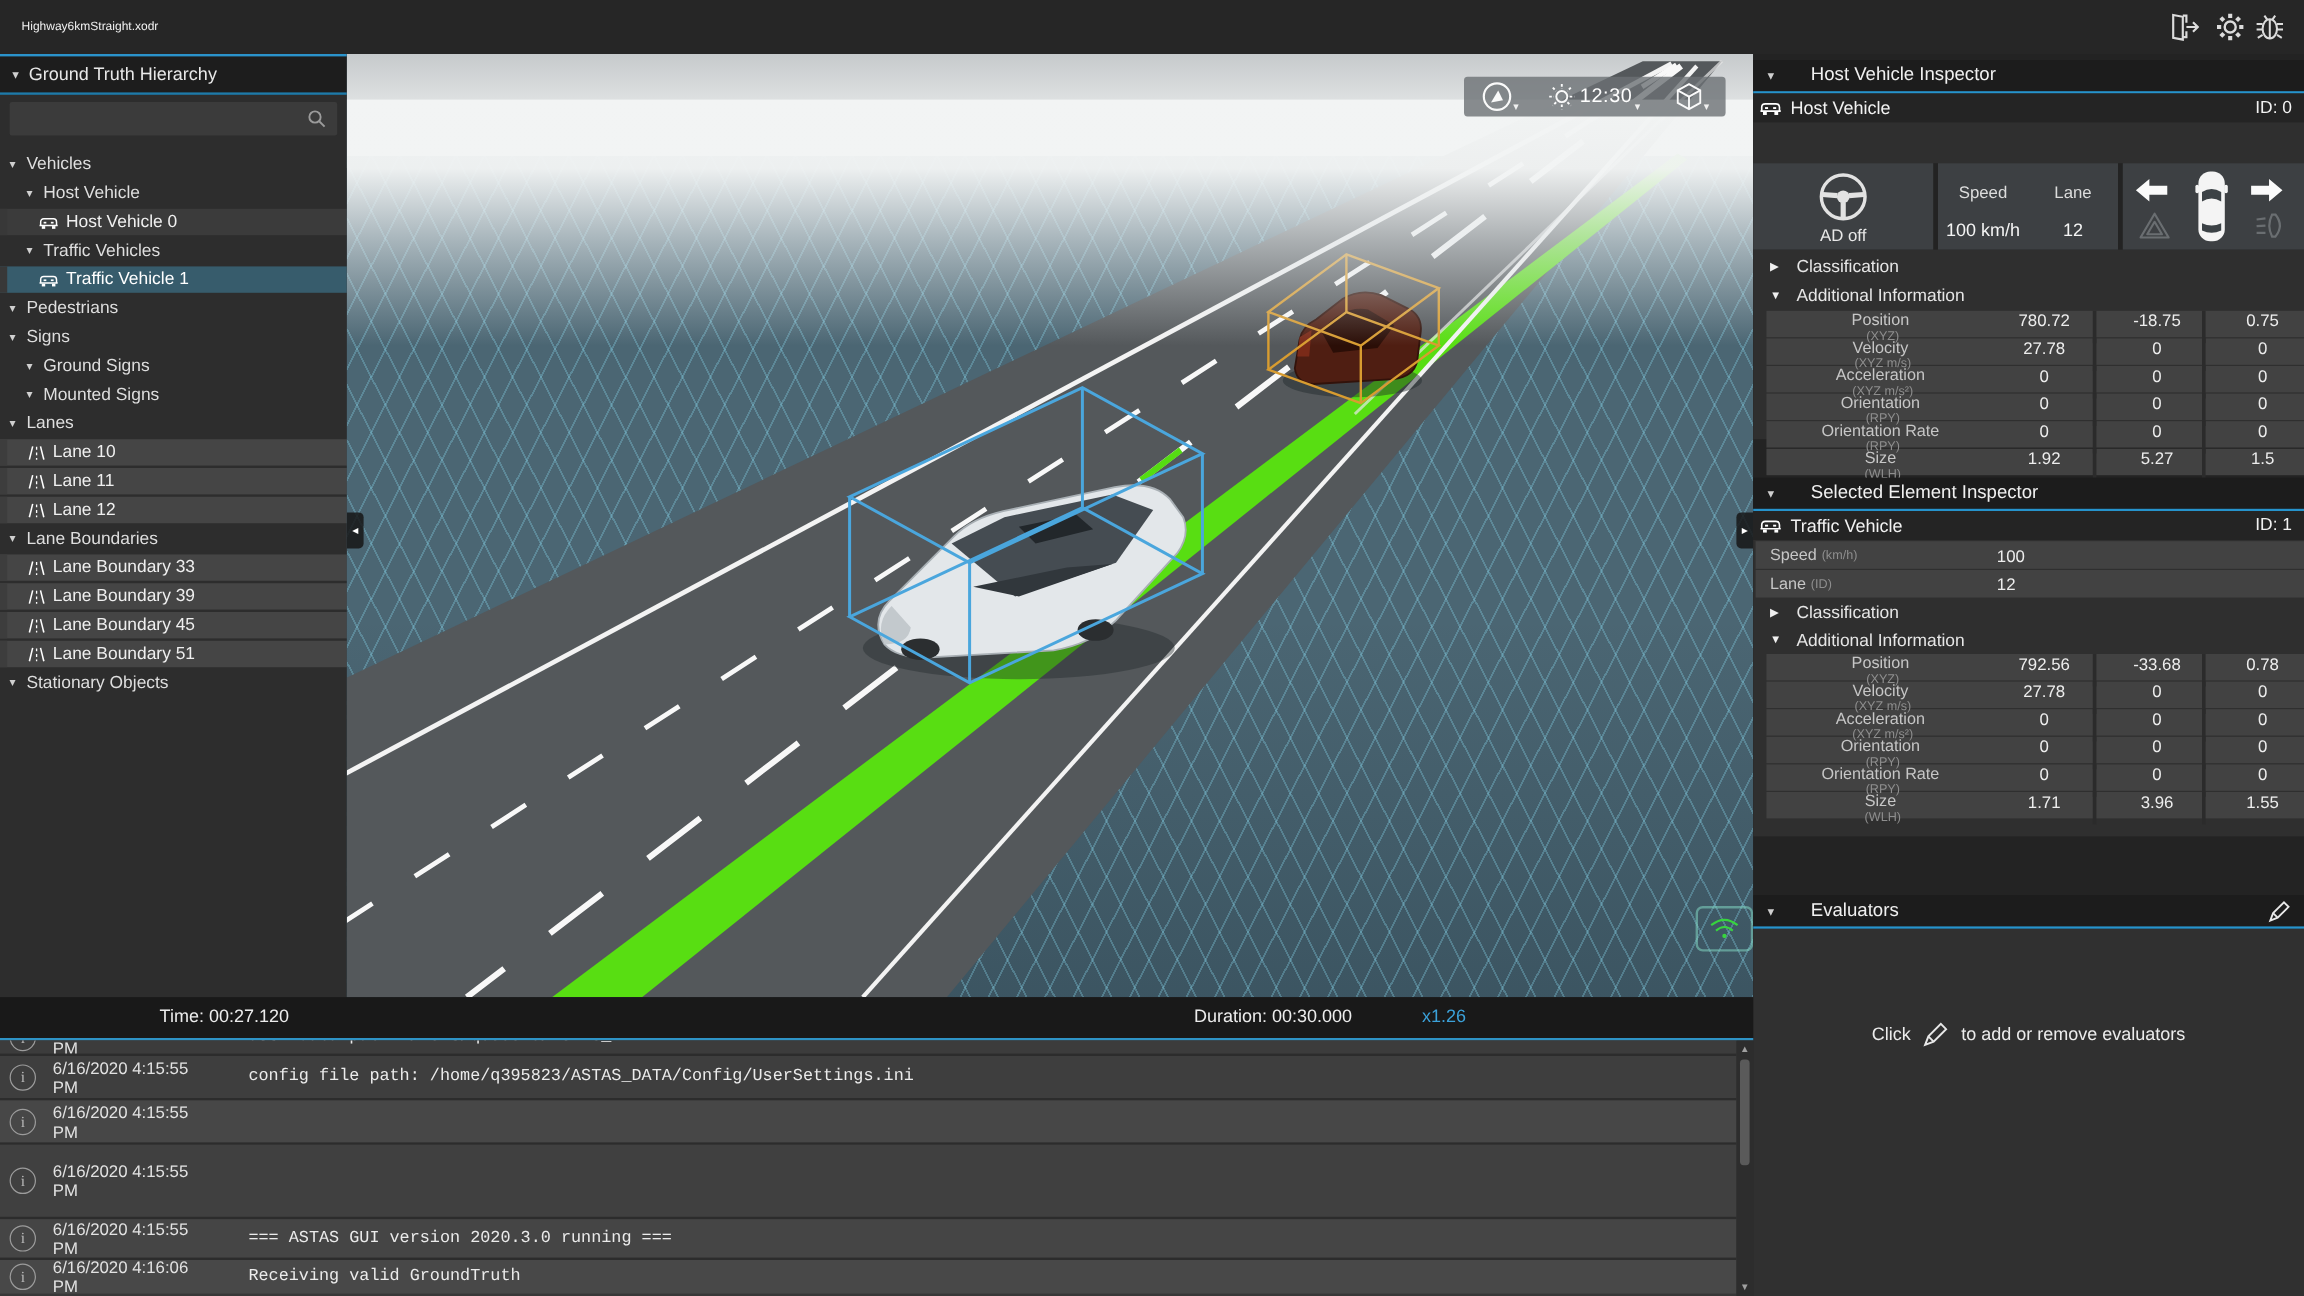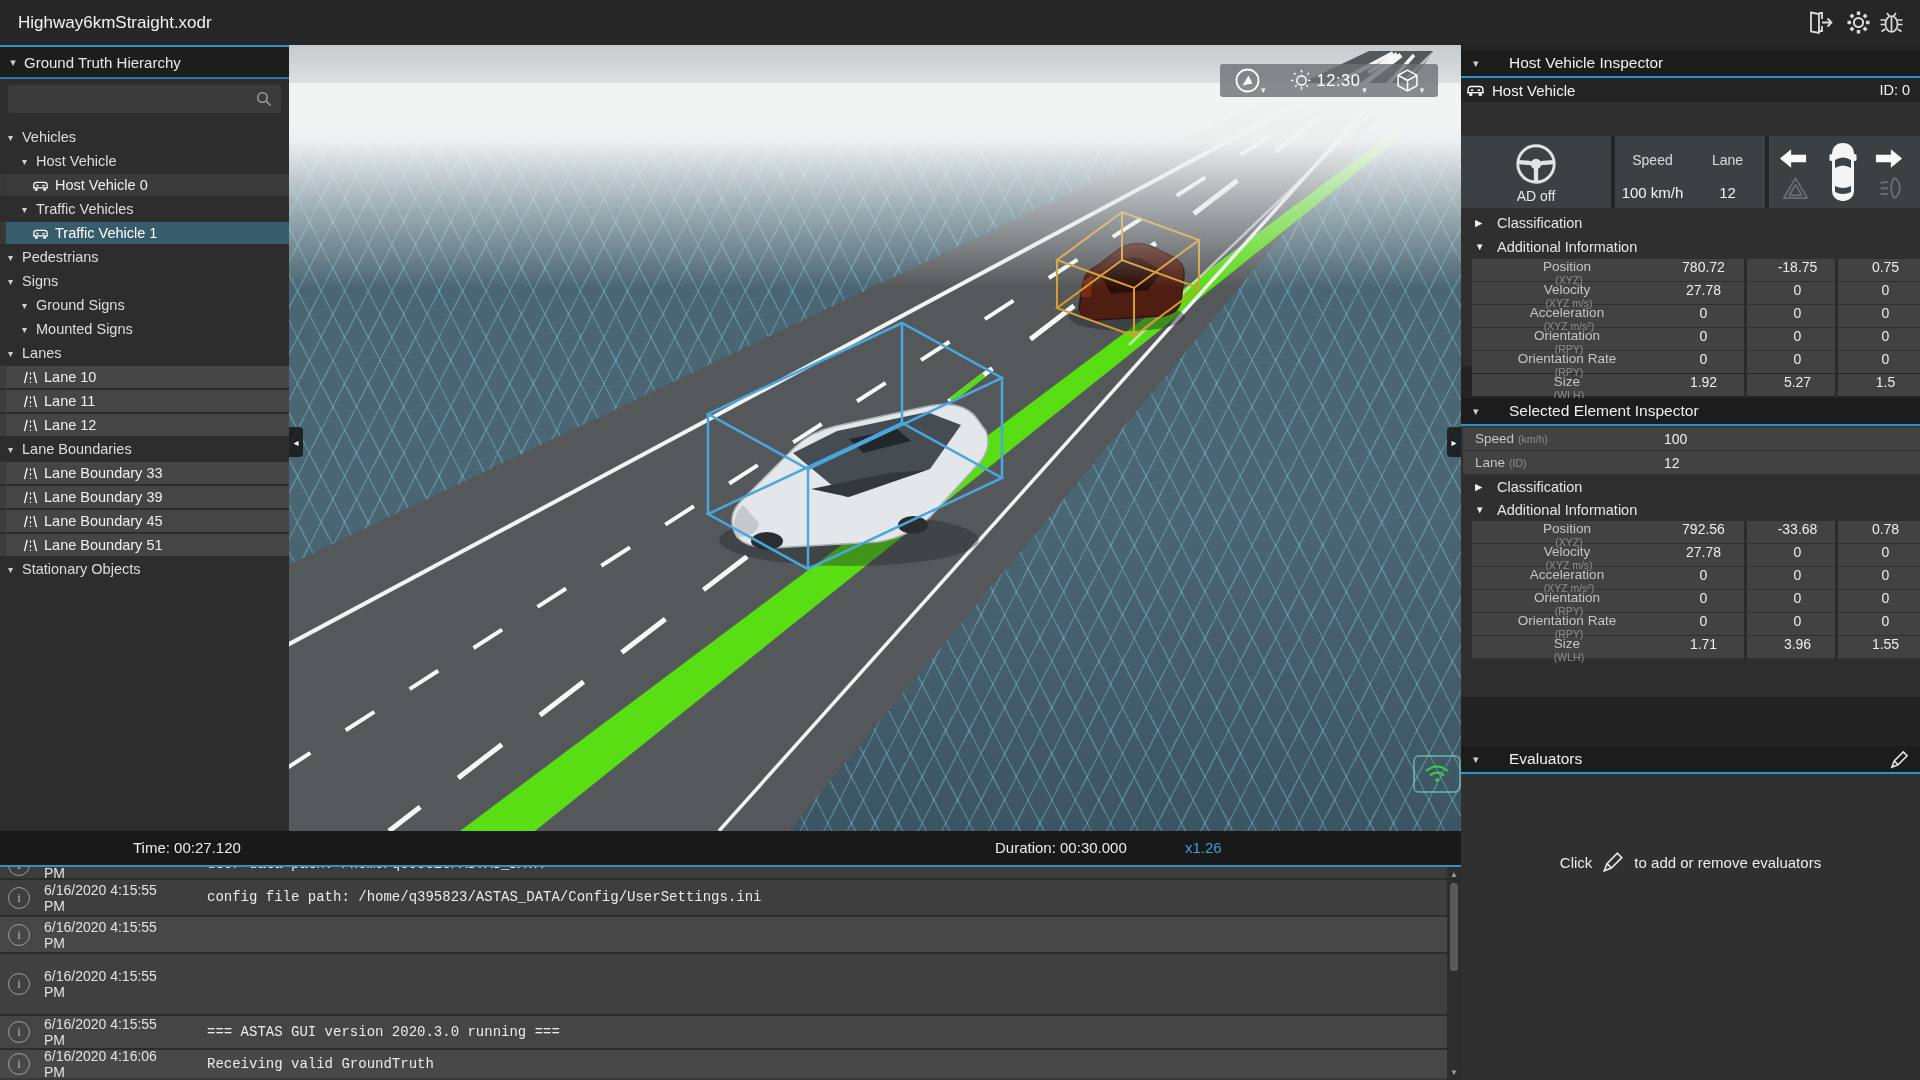--- a/index.html
+++ b/index.html
@@ -1,20 +1,20 @@
 <!DOCTYPE html>
 <html><head>
 <meta charset="utf-8">
 <style>
   html,body{margin:0;padding:0;width:1920px;height:1080px;overflow:hidden;background:#232323;
     font-family:"Liberation Sans","DejaVu Sans",sans-serif;-webkit-font-smoothing:antialiased;}
   .abs{position:absolute;}
   
   #topbar{left:0;top:0;width:1920px;height:45px;background:#262626;}
-  #topbar .title{left:18px;top:0;line-height:45px;font-size:17px;color:#f2f2f2;}
+  #topbar .title{left:18px;top:0;line-height:45px;font-size:10px;color:#f2f2f2;}
   .winicon{top:9px;width:27px;height:27px;cursor:pointer;}
   
   #sidebar{left:0;top:45px;width:289px;height:786px;background:#2d2d2d;border-right:1px solid #191919;}
   .panelhead{height:30px;background:#1d1d1d;border-top:2px solid #2b93cb;border-bottom:2px solid #1f7aa8;
     display:flex;align-items:center;color:#e8e8e8;font-size:15px;}
   .panelhead .tri{width:22px;text-align:center;font-size:11px;color:#cfcfcf;margin-left:2px;}
   #searchwrap{margin:6px 8px 0 8px;height:28px;background:#3b3b3b;border-radius:2px;display:flex;align-items:center;}
   #searchwrap input{flex:1;background:transparent;border:0;outline:none;color:#ddd;font-size:14px;padding:0 8px;}
   #tree{margin-top:13px;}
   .t-row{height:22px;margin-bottom:2px;display:flex;align-items:center;font-size:14.5px;color:#dedede;cursor:pointer;}
@@ -525,20 +525,34 @@
           <div class="ival vsep">1.5</div>
         </div>
     </div>
   </div>
 
   <div class="sechead abs" style="top:353px">
     <span class="tri">▾</span>
     <span>Selected Element Inspector</span>
   </div>
   <div class="secbody abs" style="top:381px;height:271px">
+    <div class="entityrow">
+      <span class="ticon">
+          <svg width="19" height="14" viewBox="0 0 18 13" fill="none" stroke="#fff" stroke-width="1.3">
+            <path d="M2 9 V6 Q2 3.2 4.8 3.2 H13.2 Q16 3.2 16 6 V9"></path>
+            <path d="M1 9 H17"></path>
+            <rect x="3" y="9.6" width="3" height="2.4" fill="#fff" stroke="none"></rect>
+            <rect x="12" y="9.6" width="3" height="2.4" fill="#fff" stroke="none"></rect>
+            <rect x="4.6" y="5.8" width="2.4" height="1.5" fill="#fff" stroke="none"></rect>
+            <rect x="11" y="5.8" width="2.4" height="1.5" fill="#fff" stroke="none"></rect>
+          </svg>
+        </span>
+      <span>Traffic Vehicle</span>
+      <span class="idlab">ID: 1</span>
+    </div>
     <div class="srow" style="margin-top:1px">
       <div class="ilabel">
           <span>Speed</span>
           <span class="unit">(km/h)</span>
         </div>
       <div class="ival">100</div>
     </div>
     <div class="srow">
       <div class="ilabel">
           <span>Lane</span>

